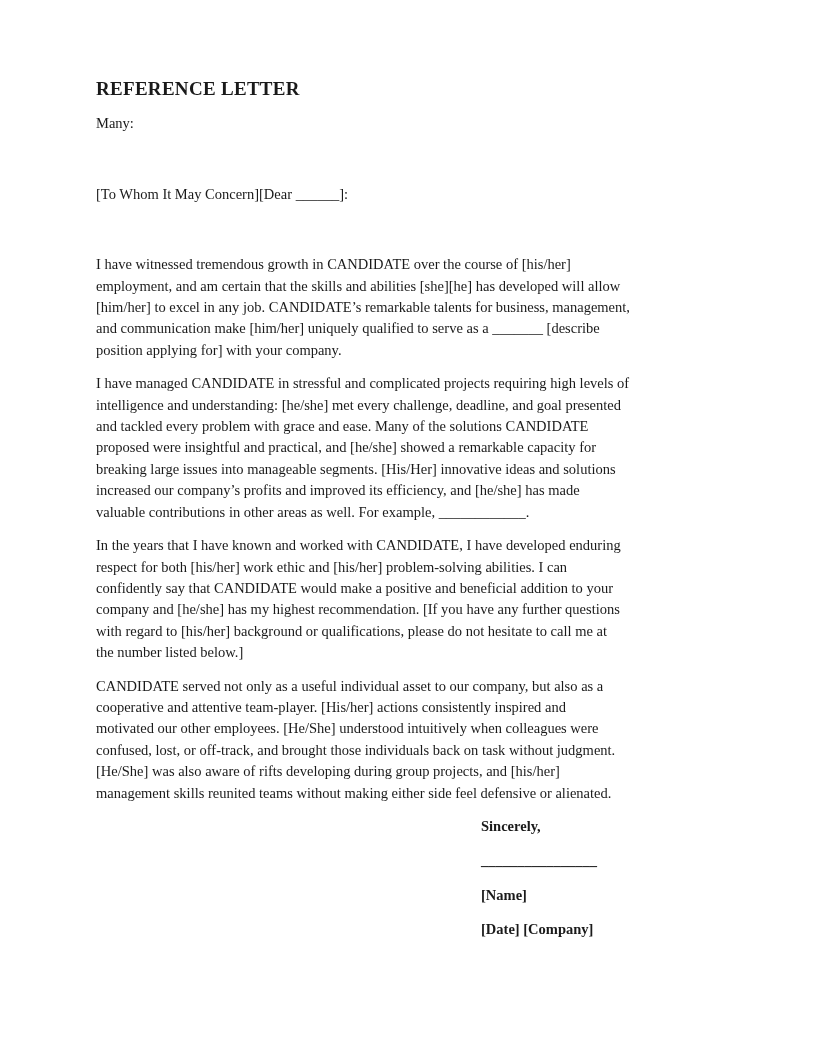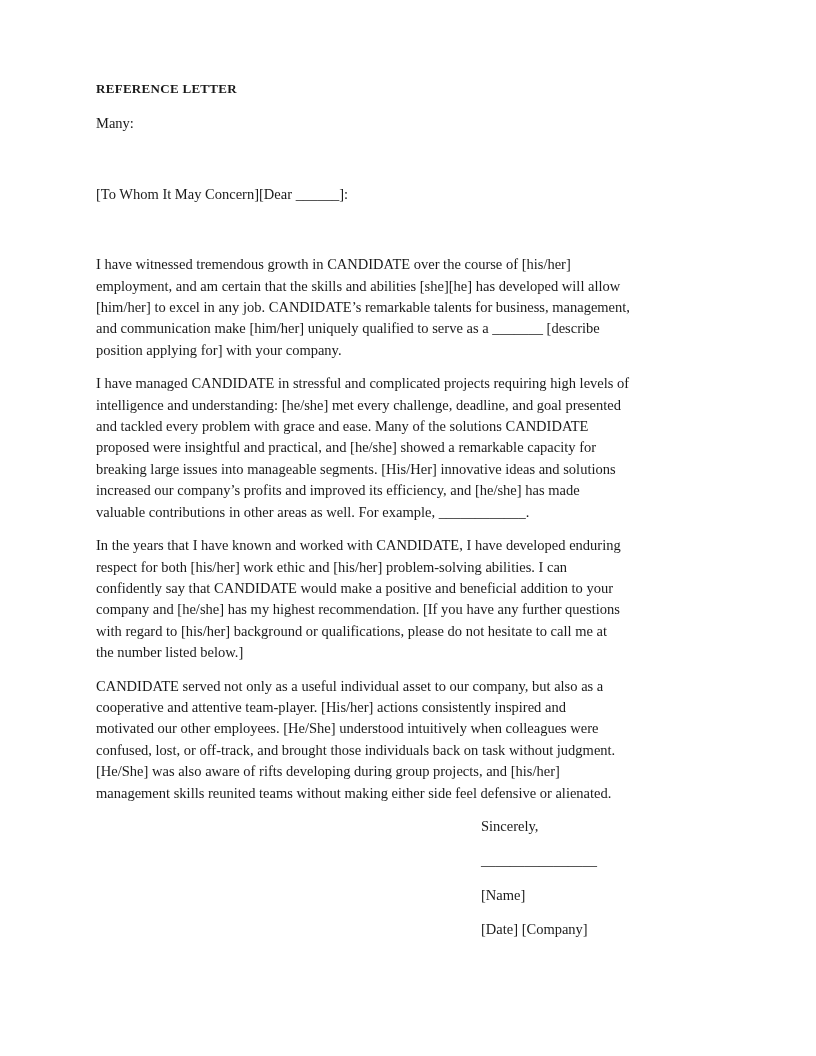--- a/index.html
+++ b/index.html
@@ -15,38 +15,39 @@
     box-sizing: border-box;
     padding: 78px 100px 40px 96px;
     font-family: "Liberation Serif", "DejaVu Serif", serif;
     color: #1a1a1a;
     font-size: 14.5px;
     line-height: 21.4px;
     overflow: hidden;
   }
   .doc-title {
     font-weight: bold;
-    font-size: 13px;
+    font-size: 19px;
     letter-spacing: 0.3px;
     margin: 0 0 14px 0;
   }
   .date-line {
     margin: 0 0 49px 0;
   }
   .salutation {
     margin: 0 0 49px 0;
   }
   .body-paragraph {
     margin: 0 0 12px 0;
     white-space: pre-line;
     max-width: 640px;
   }
   .signature-block {
     margin-top: 8px;
     margin-left: 385px;
+    font-weight: bold;
   }
   .signature-block > div {
     margin-bottom: 13px;
   }
   .sig-rule {
     letter-spacing: 0;
   }
 </style>
 </head>
 <body>

